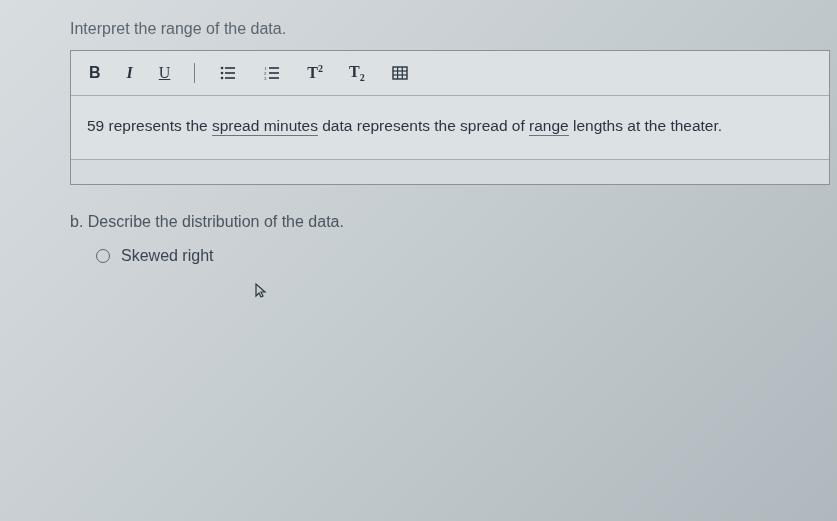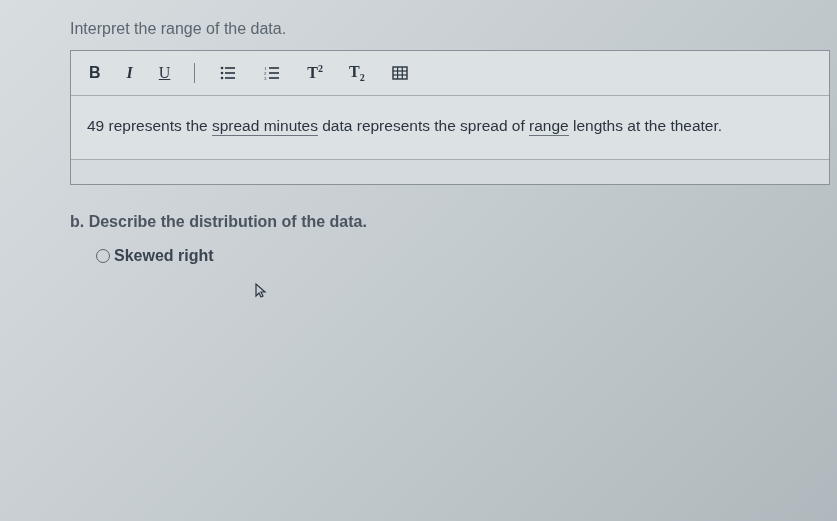--- a/index.html
+++ b/index.html
@@ -74,21 +74,21 @@
       color: #4a5560;
       margin-bottom: 16px;
     }
     .options {
       padding-left: 26px;
     }
     .option-row {
       display: flex;
       align-items: center;
       margin-bottom: 18px;
-      gap: 4px;
+      gap: 11px;
       cursor: pointer;
     }
     .radio-circle {
       width: 14px;
       height: 14px;
       border: 1.5px solid #5a6570;
       border-radius: 50%;
       background: transparent;
       flex-shrink: 0;
     }
@@ -150,26 +150,26 @@
         <svg class="tb-icon" viewBox="0 0 18 18">
           <rect x="2" y="3" width="14" height="12" fill="none" stroke="#2a3540" stroke-width="1.4"></rect>
           <line x1="2" y1="7" x2="16" y2="7" stroke="#2a3540" stroke-width="1.2"></line>
           <line x1="2" y1="11" x2="16" y2="11" stroke="#2a3540" stroke-width="1.2"></line>
           <line x1="6.6" y1="3" x2="6.6" y2="15" stroke="#2a3540" stroke-width="1.2"></line>
           <line x1="11.3" y1="3" x2="11.3" y2="15" stroke="#2a3540" stroke-width="1.2"></line>
         </svg>
       </button>
     </div>
     <div class="editor-content">
-      <span>49 represents the </span><span class="u1">spread minutes</span><span> data represents the spread of </span><span class="u1">range</span><span> lengths at the theater.</span>
+      <span>59 represents the </span><span class="u1">spread minutes</span><span> data represents the spread of </span><span class="u1">range</span><span> lengths at the theater.</span>
     </div>
     <div class="editor-footer"></div>
   </div>
 
-  <div class="question-block" style="position:relative;font-weight:bold;">
+  <div class="question-block" style="position:relative;">
     <div class="q-label">b. Describe the distribution of the data.</div>
     <div class="options">
       <div class="option-row">
         <div class="radio-circle"></div>
         <span class="option-label">Skewed right</span>
       </div>
     </div>
   </div>
 
 

